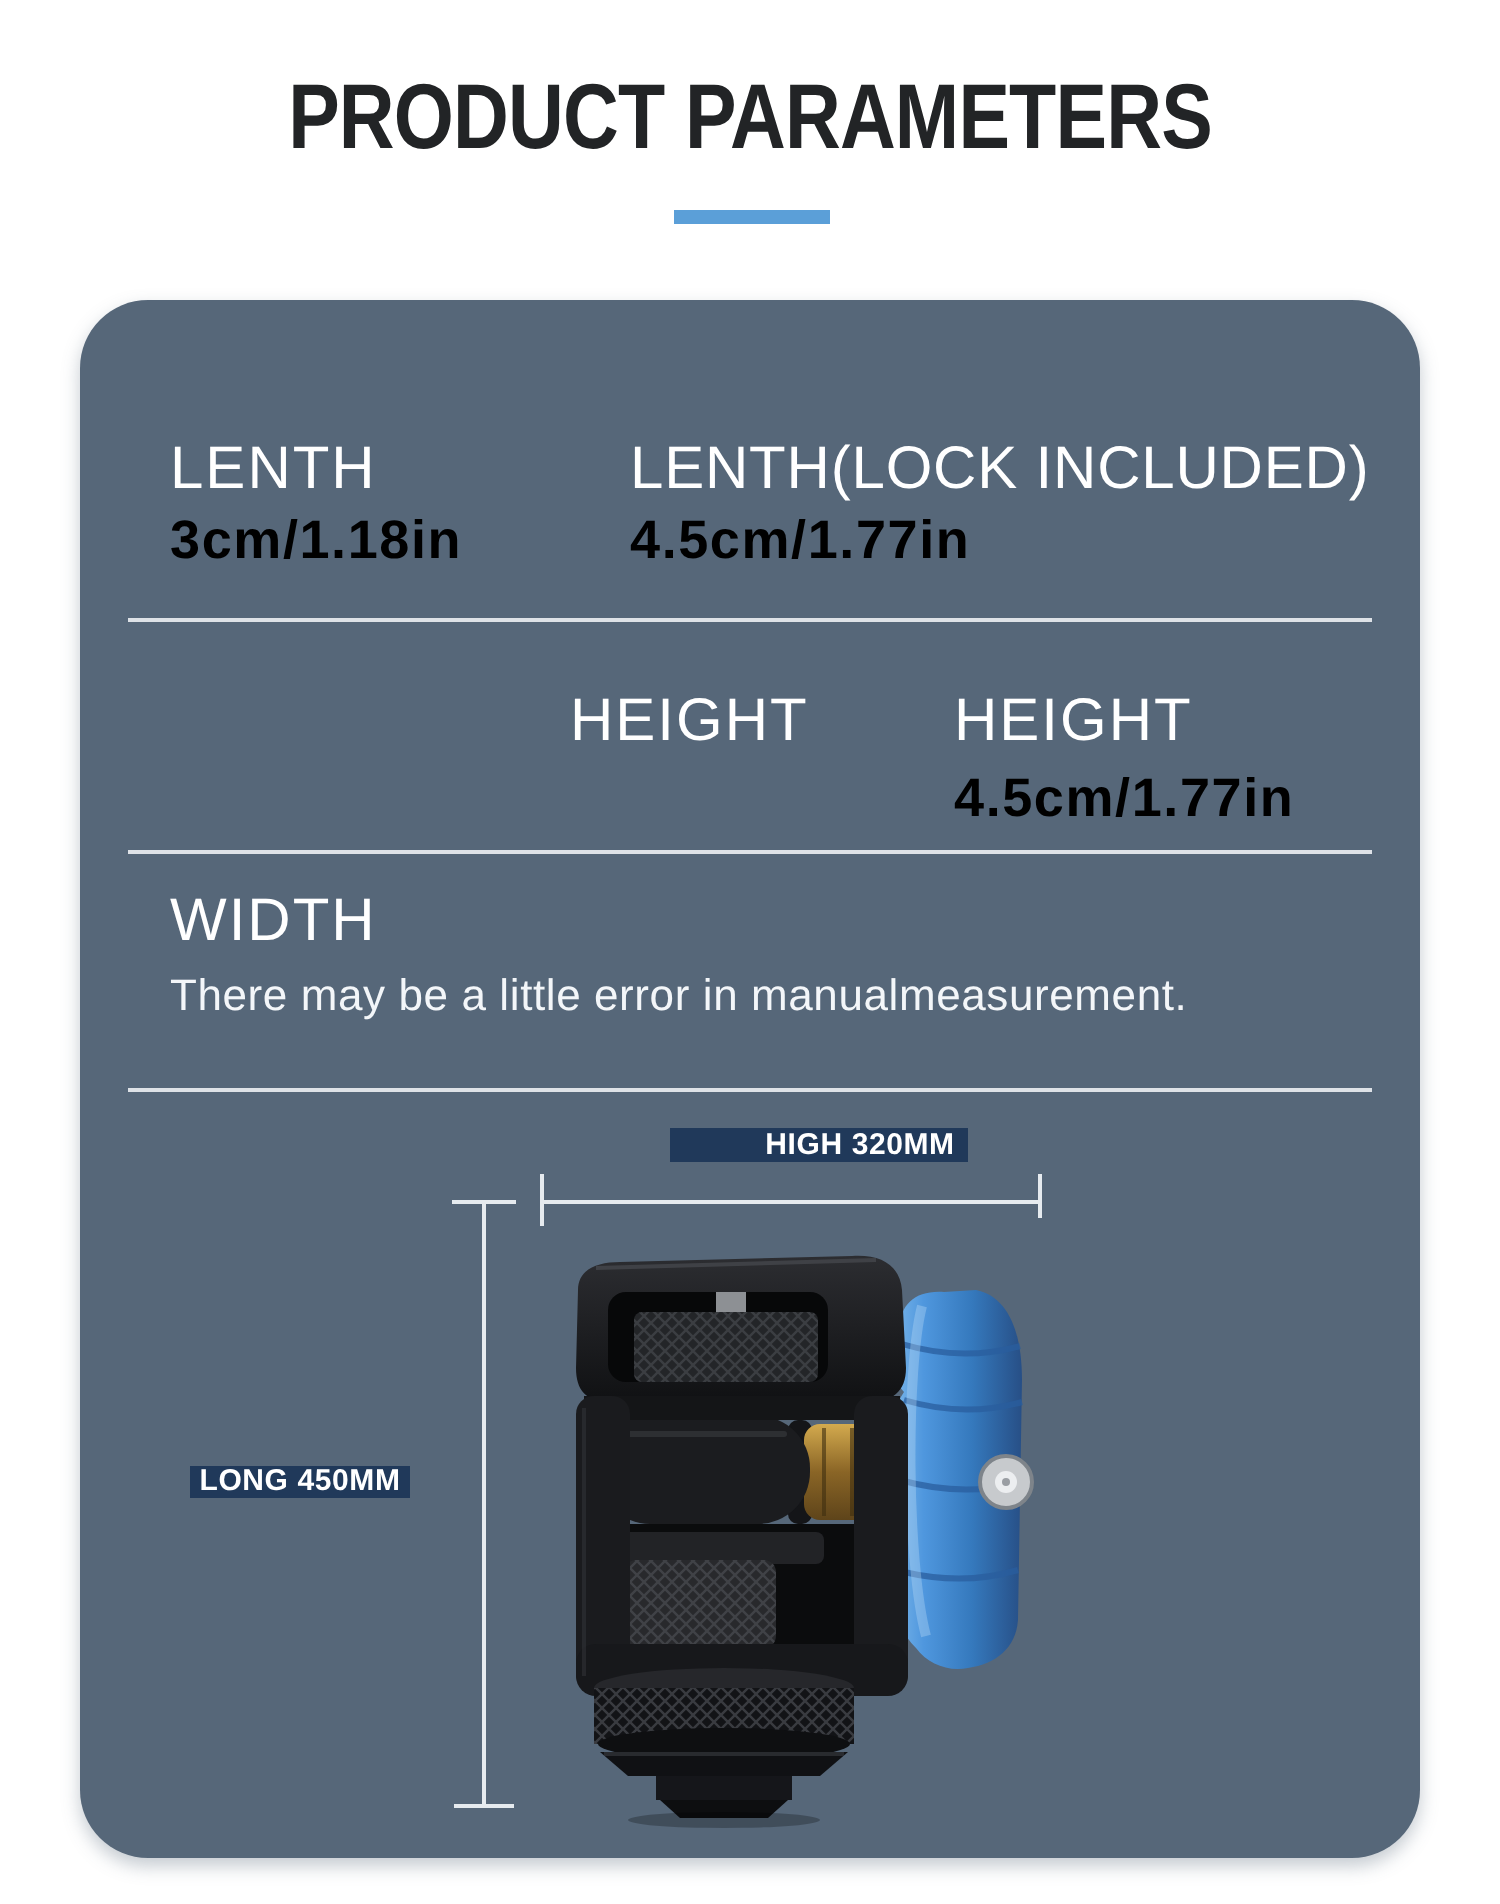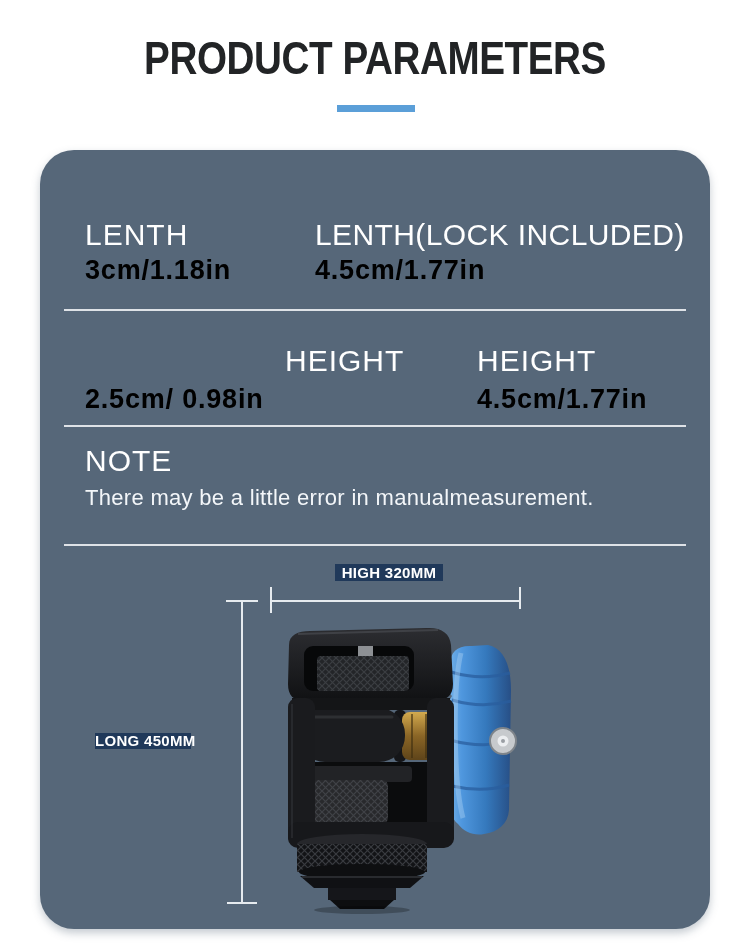--- a/index.html
+++ b/index.html
@@ -39,22 +39,22 @@
   .note-text {
     position:absolute; left:45px; color:#f3f6f9; font-size:22px;
     letter-spacing:0.3px; line-height:1.15; white-space:nowrap;
   }
   .figure-svg { position:absolute; left:0; top:395px; width:670px; height:384px; }
   .dim-badge {
     position:absolute; background:#20395a; color:#ffffff;
     font-size:15px; font-weight:700; letter-spacing:0.3px;
     text-align:center; white-space:nowrap;
   }
-  .dim-badge.high { left:295px; top:414px; width:108px; height:17px; line-height:17px; }
-  .dim-badge.long { left:55px;  top:583px; width:96px; height:16px; line-height:16px; }
+  .dim-badge.high { left:295px; top:414px; width:108px; height:17px; line-height:17px;padding-left:41px; }
+  .dim-badge.long { left:55px;  top:583px; width:110px; height:16px; line-height:16px; }
 
   
   .r1.lbl { top:70px; }   .r1.val { top:107px; }
   .c1 { left:45px; } .c2a { left:275px; }
   .r2.lbl { top:196px; }  .r2.val { top:236px; }
   .c2b { left:245px; } .c3 { left:437px; }
   .d1 { top:159px; } .d2 { top:275px; } .d3 { top:394px; }
   .note-lbl { top:296px; left:45px; }
   .note-txt { top:335px; }
 </style>
@@ -68,28 +68,27 @@
 
   <section class="card">
 
     <div class="spec-label r1 lbl c1">LENTH</div>
     <div class="spec-value r1 val c1">3cm/1.18in</div>
     <div class="spec-label tight r1 lbl c2a">LENTH(LOCK INCLUDED)</div>
     <div class="spec-value r1 val c2a">4.5cm/1.77in</div>
 
     <div class="divider d1"></div>
 
-    <div class="spec-value r2 val c1">2.5cm/ 0.98in</div>
     <div class="spec-label r2 lbl c2b">HEIGHT</div>
     <div class="spec-label r2 lbl c3">HEIGHT</div>
     <div class="spec-value r2 val c3">4.5cm/1.77in</div>
 
     <div class="divider d2"></div>
 
-    <div class="spec-label note-lbl">NOTE</div>
+    <div class="spec-label note-lbl">WIDTH</div>
     <div class="note-text note-txt">There may be a little error in manualmeasurement.</div>
 
     <div class="divider d3"></div>
 
     <svg class="figure-svg" viewBox="40 545 670 384">
       <defs>
         <linearGradient id="knobGrad" x1="0" y1="0" x2="1" y2="0">
           <stop offset="0" stop-color="#7db8ea"></stop>
           <stop offset="0.25" stop-color="#4f97de"></stop>
           <stop offset="0.62" stop-color="#3579bd"></stop>

